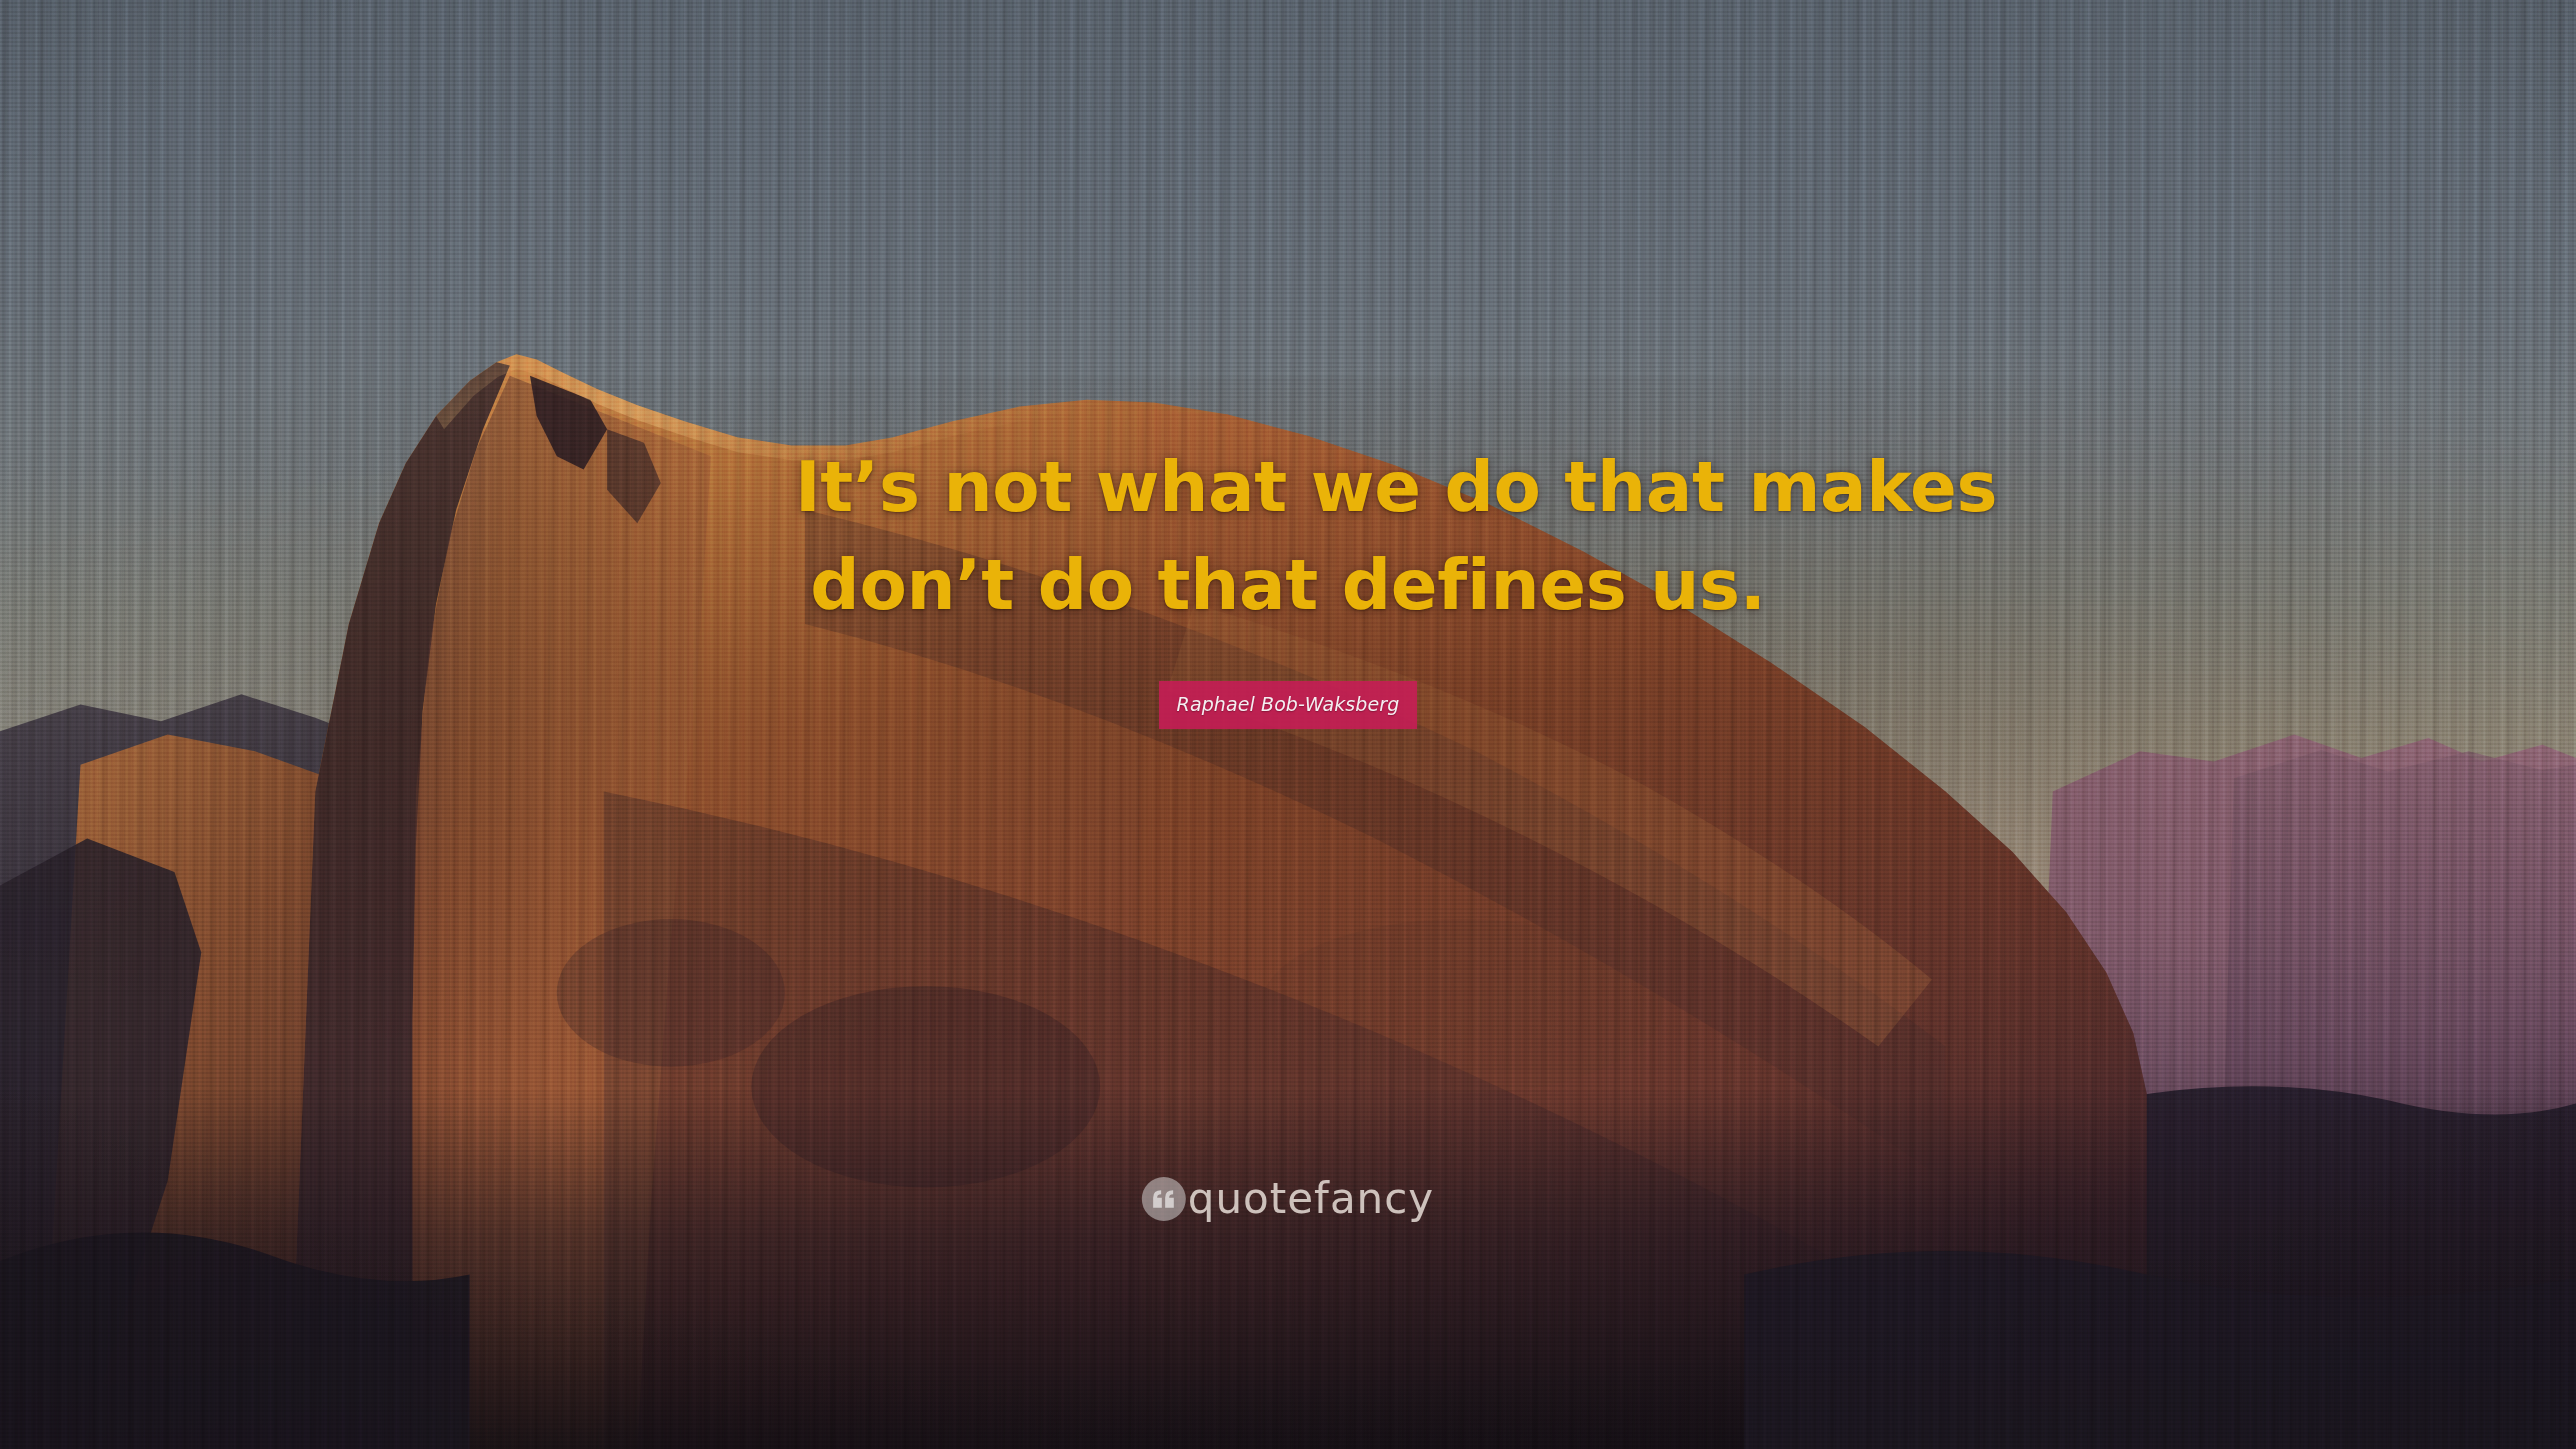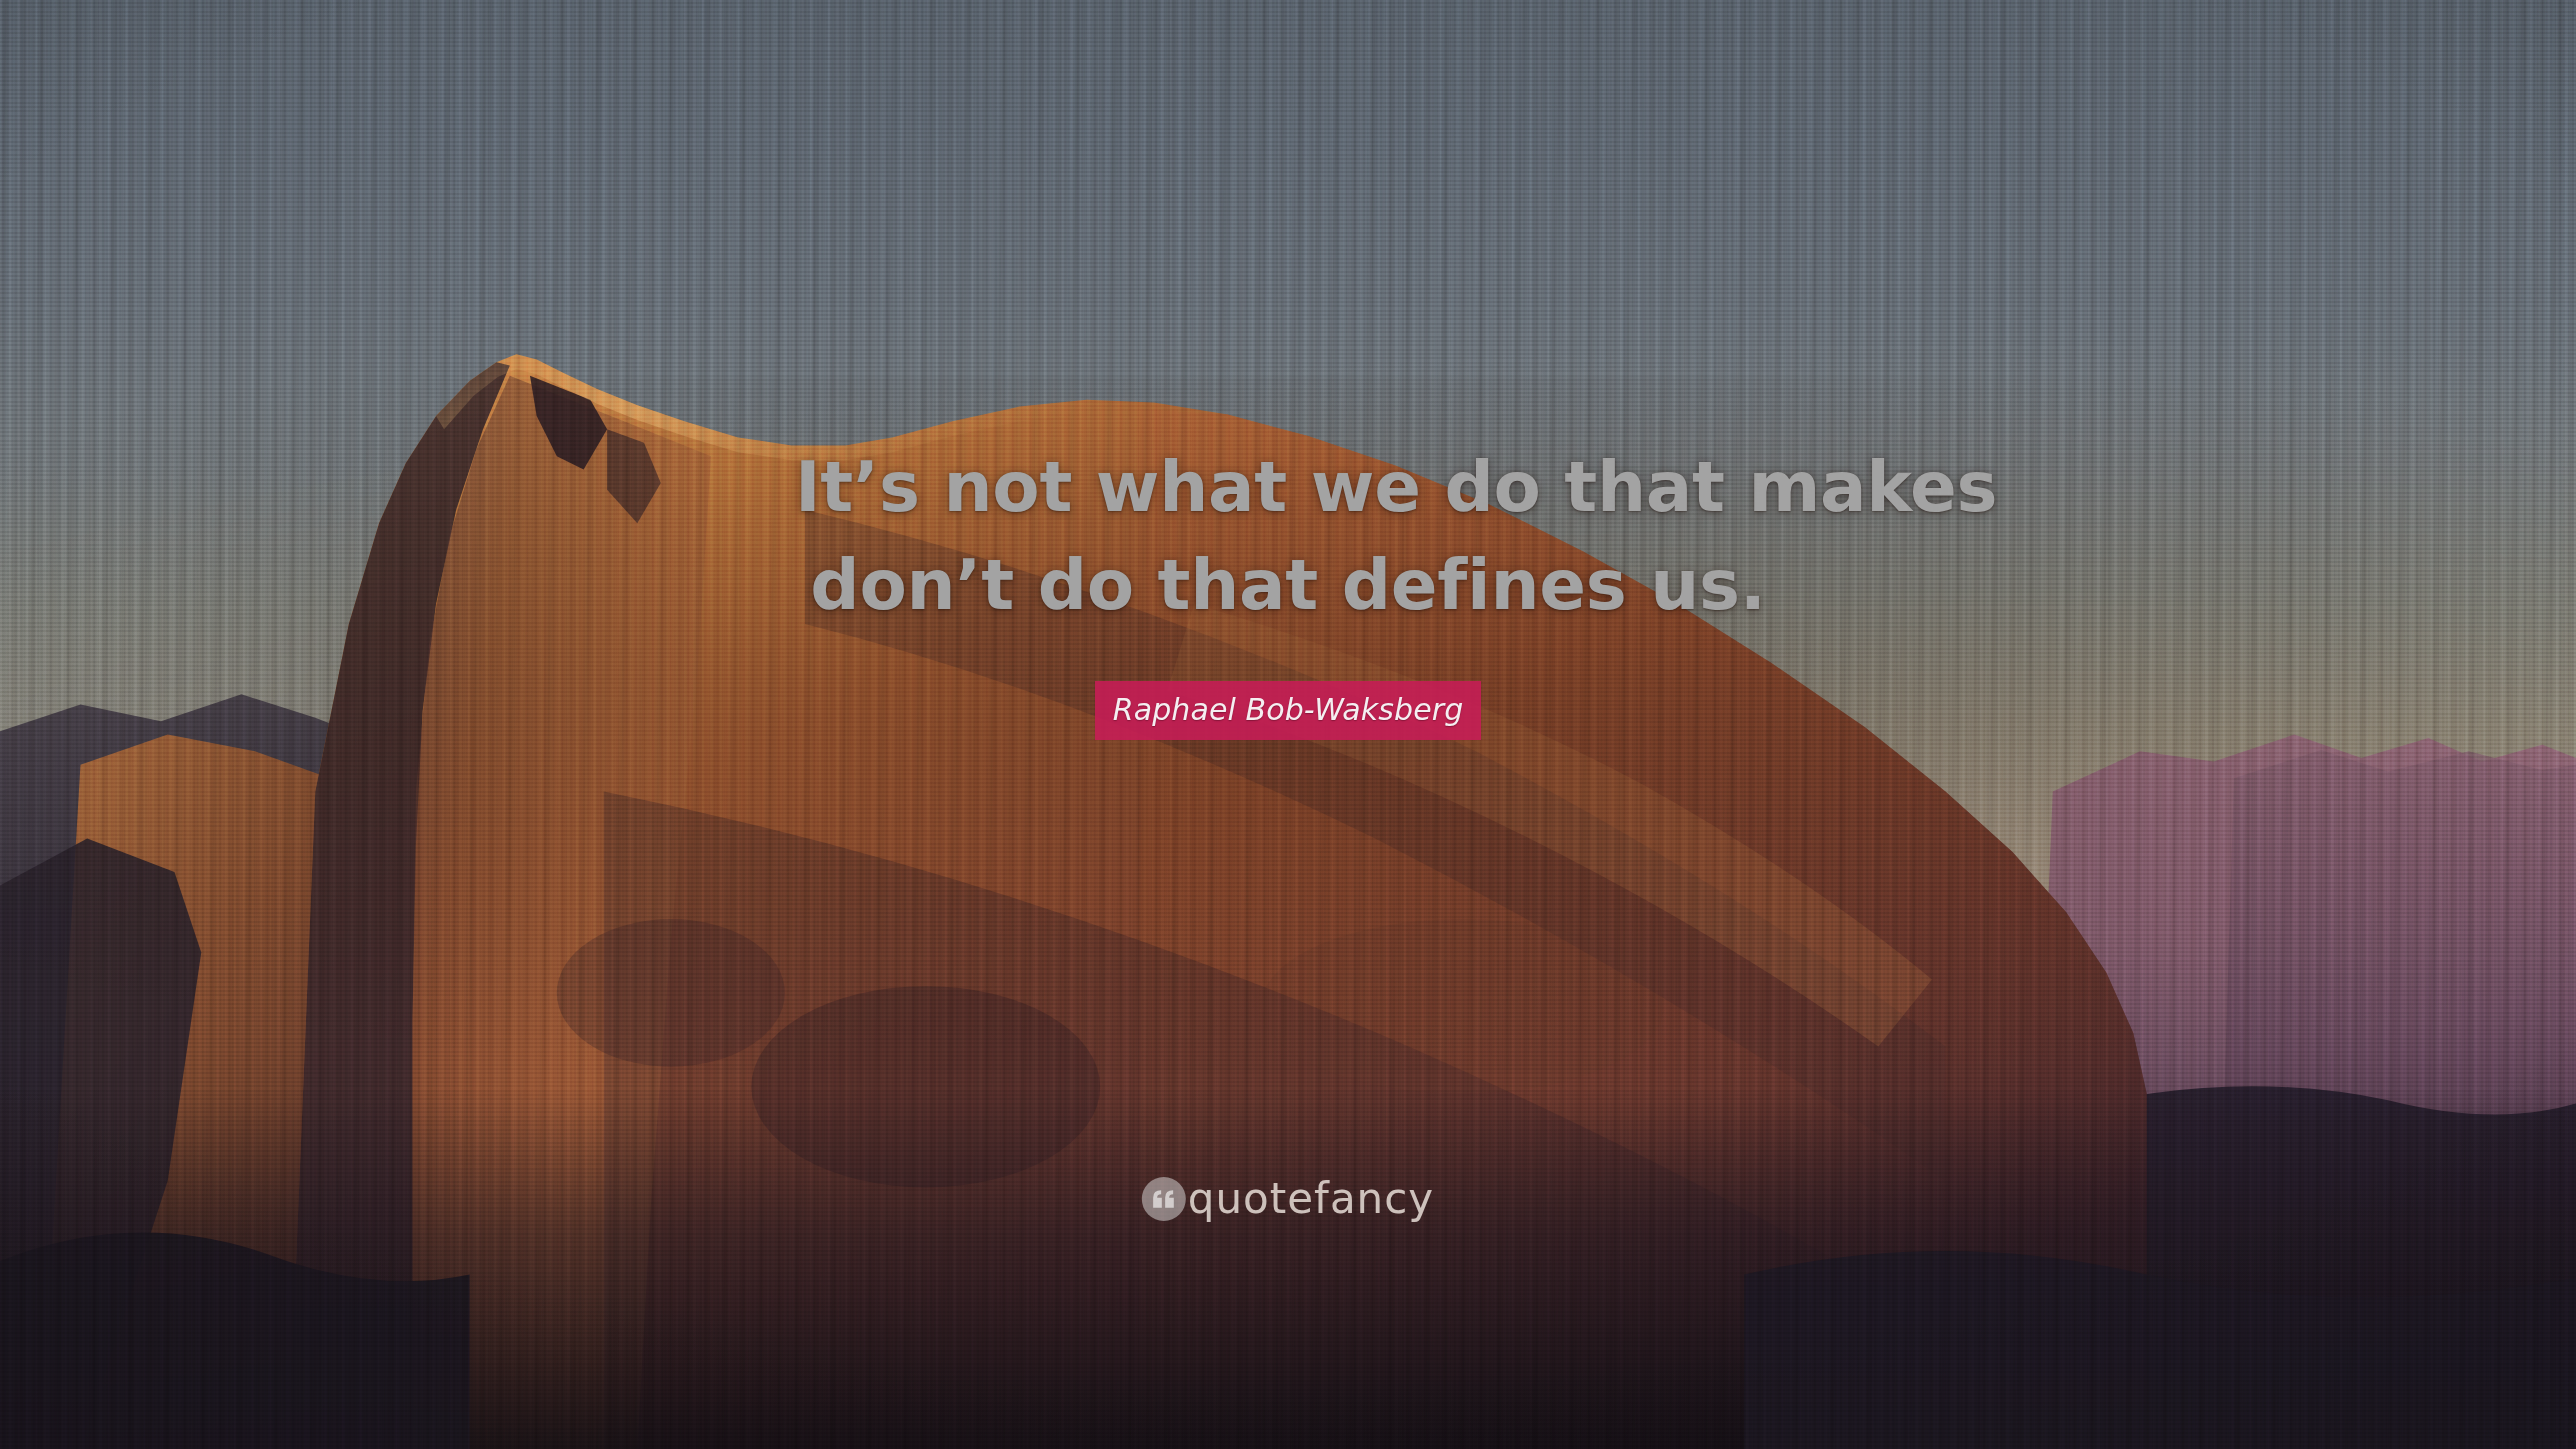--- a/index.html
+++ b/index.html
@@ -104,21 +104,21 @@
     position:absolute;
     left:0; top:0; width:100%; height:100%;
     display:flex; flex-direction:column;
     align-items:center; justify-content:flex-start;
     z-index:40;
   }
   .quote {
     width:986px;
     margin-top:439px;
     text-align:center;
-    color:#a3a3a3;
+    color:#eab308;
     font-family:"DejaVu Sans", sans-serif;
     font-weight:bold;
     font-size:69px;
     line-height:1.42;
     letter-spacing:-0.3px;
     text-shadow:
       0 1.3px 9.4px rgba(25,10,4,0.40),
       0 0.7px 2px rgba(25,10,4,0.35);
   }
   .quote-line { display:block; white-space:nowrap; }
@@ -126,21 +126,21 @@
   .attrib-row {
     margin-top:46px;
     display:flex; justify-content:center;
   }
   .attrib {
     display:inline-block;
     background:rgba(199,29,86,0.88);
     color:#f5eef1;
     font-family:"DejaVu Sans", sans-serif;
     font-weight:normal;
-    font-size:30px;
+    font-size:19px;
     line-height:1;
     padding:14px 17.4px 15.4px 17.4px;
     letter-spacing:0.1px;
     white-space:nowrap;
     text-shadow:0 0.7px 1.3px rgba(70,6,28,0.45);
   }
 
   
   .watermark {
     position:absolute;

